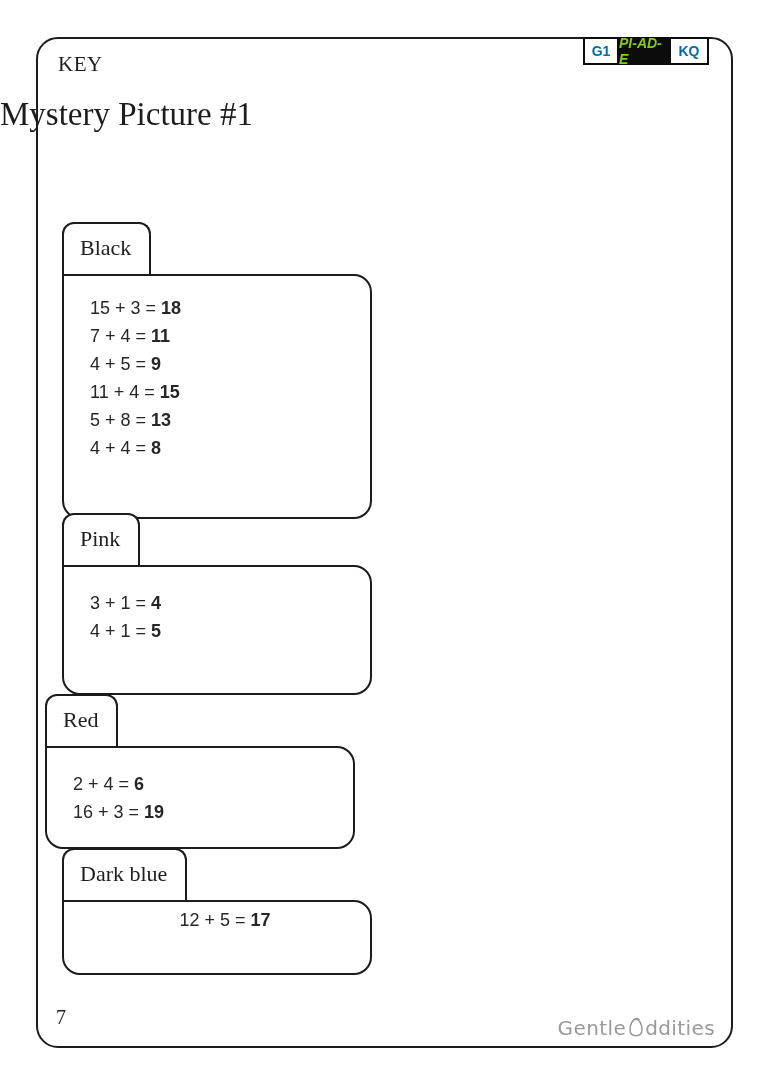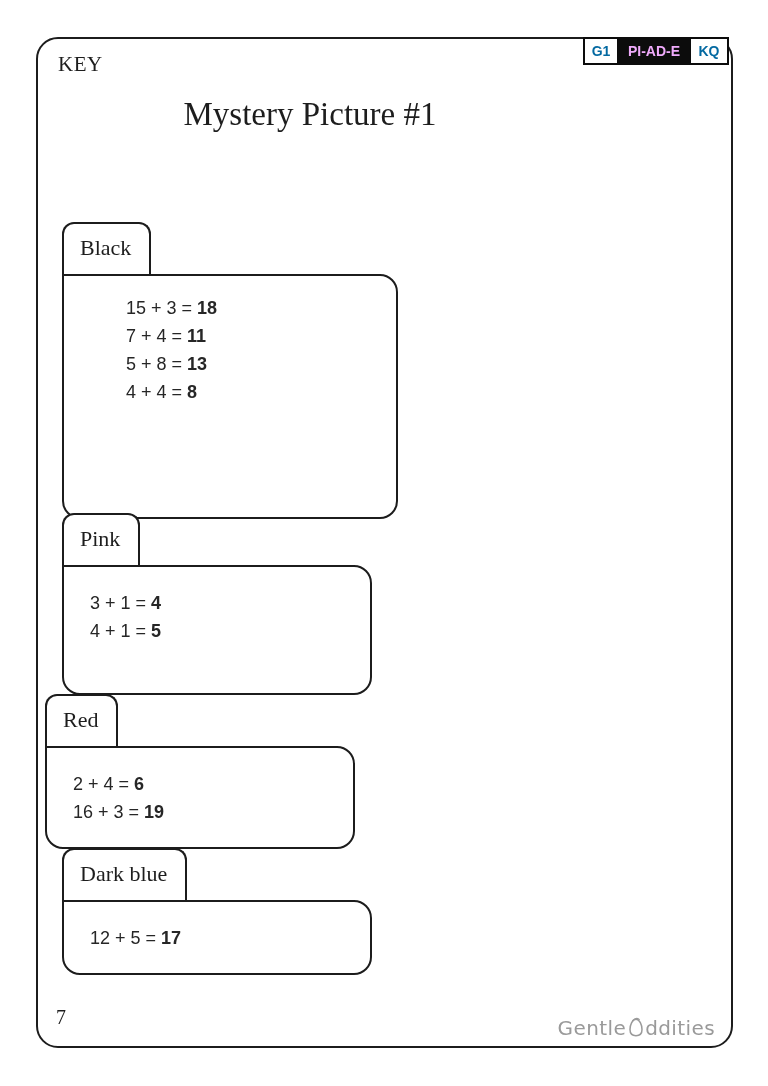--- a/index.html
+++ b/index.html
@@ -7,23 +7,23 @@
         font-family:"Liberation Serif", serif;color:#1d1d1d;}
   .page-border{position:absolute;left:36px;top:37px;width:697px;height:1011px;
         box-sizing:border-box;border:2px solid #1c1c1c;border-radius:22px;background:#fff;}
   .key-label{position:absolute;left:58px;top:52px;font-size:21px;letter-spacing:.5px;}
   .badges{position:absolute;left:583px;top:37px;display:flex;font-family:"Liberation Sans",sans-serif;
         font-weight:bold;font-size:14px;z-index:3;}
   .badge{box-sizing:border-box;height:28px;border:2px solid #0c0c0c;background:#fff;color:#0369a1;
         display:flex;align-items:center;justify-content:center;}
   .badge + .badge{margin-left:-2px;}
   .badge.b0{width:36px;}
-  .badge.b1{width:74px;background:#0c0c0c;color:#f0abfc;}
+  .badge.b1{width:54px;background:#0c0c0c;color:#84cc16;font-style:italic;}
   .badge.b2{width:40px;}
-  .title{position:absolute;left:0;top:96px;width:620px;text-align:center;font-size:33px;}
+  .title{position:absolute;left:0;top:96px;width:620px;text-align:left;font-size:33px;}
   .keybox{position:absolute;}
   .tab{box-sizing:border-box;height:52px;border:2px solid #1c1c1c;border-bottom:none;
         border-radius:12px 12px 0 0;display:inline-flex;align-items:center;
         padding:0 18px 2px 16px;font-size:22px;background:#fff;position:relative;z-index:2;}
   .boxbody{box-sizing:border-box;border:2px solid #1c1c1c;border-radius:0 18px 18px 18px;
         background:#fff;position:relative;z-index:1;}
   .eqs{padding:18px 10px 0 26px;font-family:"Liberation Sans",sans-serif;
         font-size:18px;line-height:28px;color:#262626;}
   .eq .ans{font-weight:bold;}
   .page-number{position:absolute;left:56px;top:1006px;font-size:20px;}
@@ -44,24 +44,26 @@
     <div class="badge b1">PI-AD-E</div>
     <div class="badge b2">KQ</div>
   </div>
 
   <div class="title">Mystery Picture #1</div>
 
   <div class="keybox" style="left:62px;top:222px;width:310px;">
     <div class="tab">
       <span>Black</span>
     </div>
-    <div class="boxbody" style="width:336px;height:245px;padding-left:36px;">
+    <div class="boxbody" style="width:310px;height:245px;">
       <div class="eqs">
           <div class="eq"><span>15 + 3 = </span><span class="ans">18</span></div>
           <div class="eq"><span>7 + 4 = </span><span class="ans">11</span></div>
+          <div class="eq"><span>4 + 5 = </span><span class="ans">9</span></div>
+          <div class="eq"><span>11 + 4 = </span><span class="ans">15</span></div>
           <div class="eq"><span>5 + 8 = </span><span class="ans">13</span></div>
           <div class="eq"><span>4 + 4 = </span><span class="ans">8</span></div>
         </div>
     </div>
   </div>
 
 
   <div class="keybox" style="left:62px;top:513px;width:310px;">
     <div class="tab">
       <span>Pink</span>
@@ -84,21 +86,21 @@
           <div class="eq"><span>16 + 3 = </span><span class="ans">19</span></div>
         </div>
     </div>
   </div>
 
   <div class="keybox" style="left:62px;top:848px;width:310px;">
     <div class="tab">
       <span>Dark blue</span>
     </div>
     <div class="boxbody" style="width:310px;height:75px;">
-      <div class="eqs" style="padding-top:22px;">
+      <div class="eqs" style="padding-top:4px;text-align:center;">
           <div class="eq"><span>12 + 5 = </span><span class="ans">17</span></div>
         </div>
     </div>
   </div>
 
   <div class="page-number">7</div>
 
   <div class="brand">
     <span>Gentle</span>
     <svg class="egg" width="16" height="22" viewBox="0 0 16 22">

